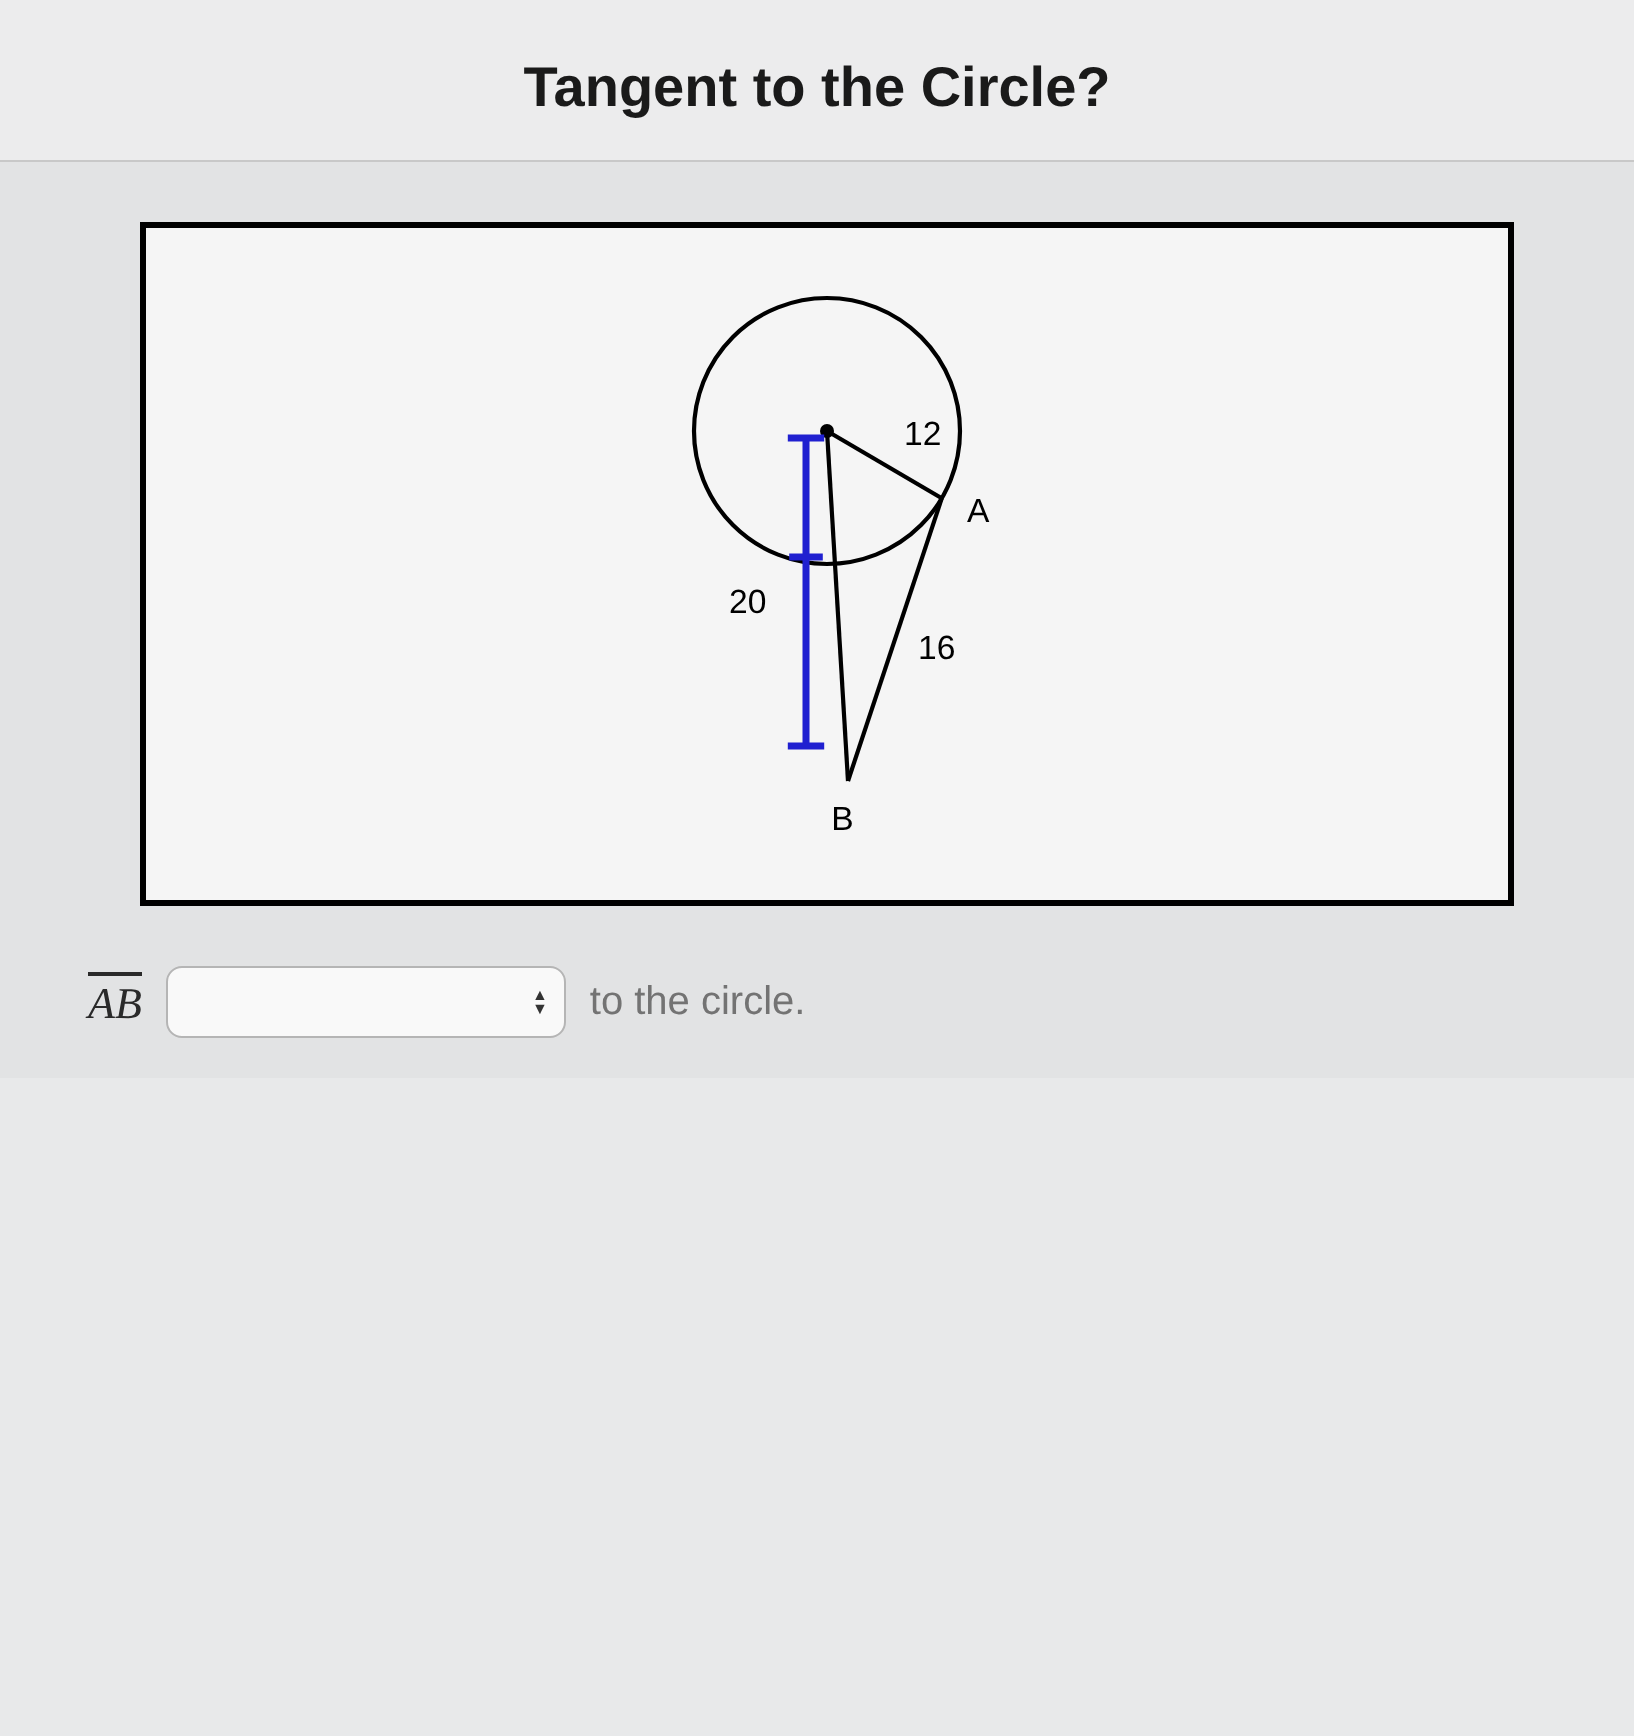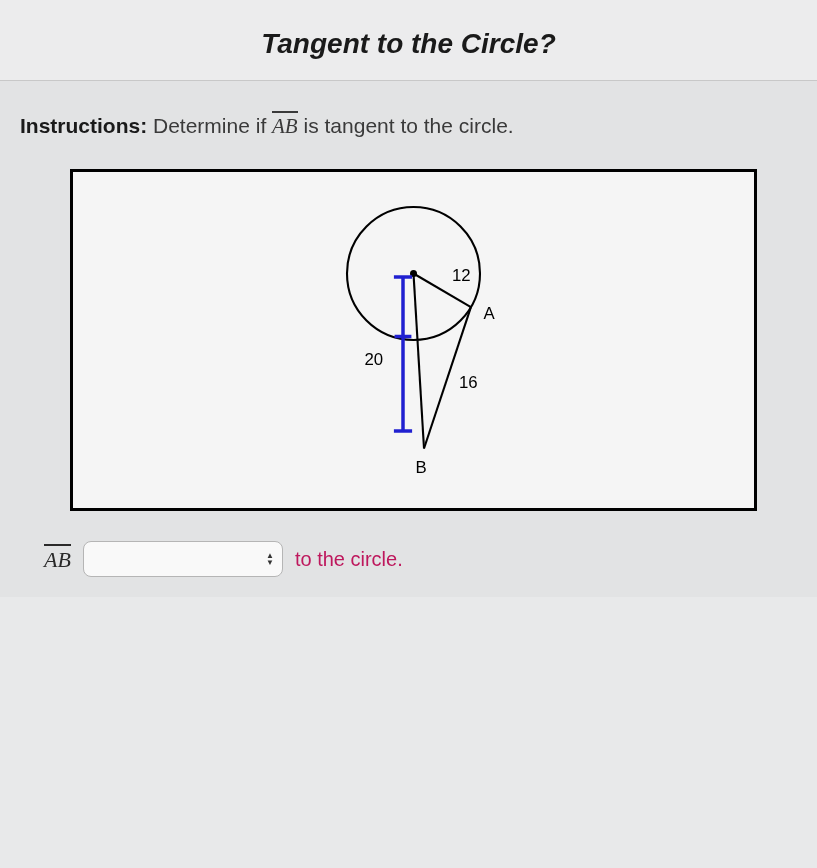--- a/index.html
+++ b/index.html
@@ -22,21 +22,20 @@
     .header {
       text-align: center;
       padding: 28px 20px 20px 20px;
       border-bottom: 1px solid #c8c8c8;
       background: #ececed;
     }
     .header h1 {
       font-size: 28px;
       font-weight: 700;
       color: #1a1a1a;
-      font-style: italic;
     }
     .content {
       padding: 30px 20px 20px 20px;
       background: #e2e3e4;
     }
     .instructions {
       font-size: 21px;
       color: #3a3a3a;
       margin-bottom: 28px;
       line-height: 1.4;
@@ -116,40 +115,37 @@
     }
     .dropdown-arrows {
       display: flex;
       flex-direction: column;
       font-size: 8px;
       line-height: 7px;
       color: #333;
       gap: 0;
     }
     .suffix-text {
-      color: #be185d;
+      color: #737373;
     }
     .fig-label {
       font-family: Arial, sans-serif;
       font-size: 24px;
       fill: #000;
     }
   </style>
 </head>
 <body>
 
 <div class="page">
   <div class="header">
     <h1>Tangent to the Circle?</h1>
   </div>
 
   <div class="content">
-    <p class="instructions">
-      <span class="label">Instructions:</span><span> Determine if </span><span class="segment">AB</span><span> is tangent to the circle.</span>
-    </p>
 
     <div class="figure-box">
       <svg class="figure-svg" viewBox="0 0 660 480">
 
         <circle cx="330" cy="145" r="95" fill="none" stroke="#000" stroke-width="3"></circle>
 
         <circle cx="330" cy="145" r="5" fill="#000"></circle>
 
         <line x1="330" y1="145" x2="412" y2="193" stroke="#000" stroke-width="3"></line>
 

